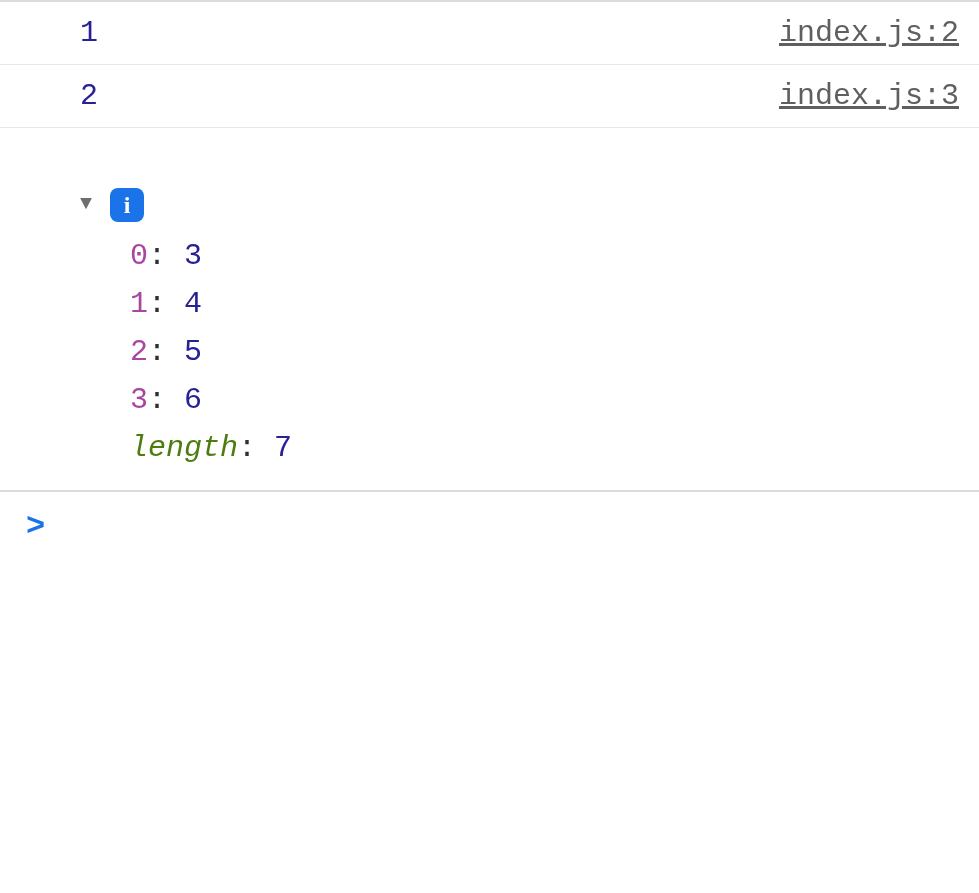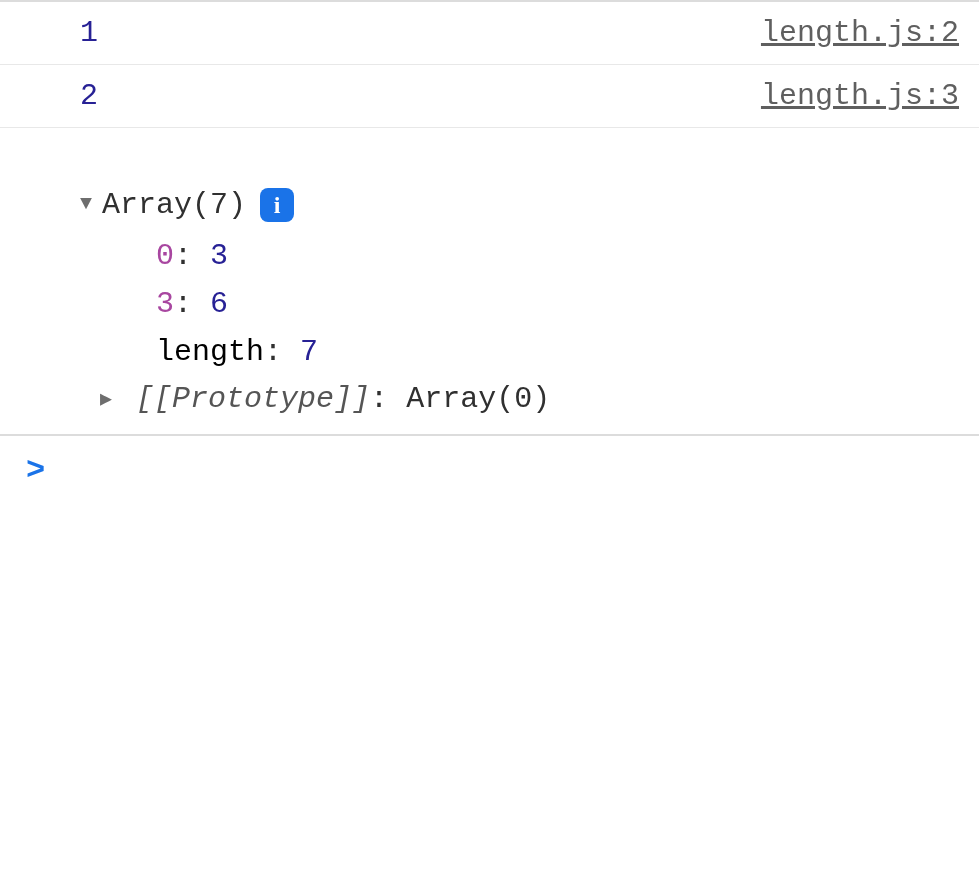--- a/index.html
+++ b/index.html
@@ -80,37 +80,38 @@
     height: 34px;
     background: #1a73e8;
     color: #ffffff;
     border-radius: 8px;
     font-weight: 700;
     font-family: Georgia, serif;
     font-size: 24px;
     margin-left: 8px;
   }
   .entries {
-    margin-left: 76px;
+    margin-left: 50px;
     margin-top: 10px;
   }
   .entry {
     padding: 7px 0;
   }
   .idx {
     color: #a846a0;
   }
   .colon {
     color: #303030;
   }
   .val {
     color: #272195;
   }
   .length-key {
-    color: #000000;
+    color: #4d7c0f;
+    font-style: italic;
   }
   .proto-line {
     margin-top: 6px;
     margin-left: 20px;
   }
   .proto-key {
     color: #555555;
     font-style: italic;
   }
   .proto-val {
@@ -125,52 +126,53 @@
     font-size: 32px;
   }
 </style>
 </head>
 <body>
 
 <div class="console">
 
   <div class="log-row first">
     <span class="log-value">1</span>
-    <span class="source-link">length.js:2</span>
+    <span class="source-link">index.js:2</span>
   </div>
 
   <div class="log-row">
     <span class="log-value">2</span>
-    <span class="source-link">length.js:3</span>
+    <span class="source-link">index.js:3</span>
   </div>
 
   <div class="obj-row">
     <div class="obj-header-row">
       <div class="obj-header">
         <span class="dropdown-open">▼</span>
-        <span class="summary-text">Array(7)</span>
         <span class="info-badge">i</span>
       </div>
     </div>
 
     <div class="entries">
       <div class="entry">
         <span class="idx">0</span><span class="colon">: </span><span class="val">3</span>
       </div>
       <div class="entry">
+        <span class="idx">1</span><span class="colon">: </span><span class="val">4</span>
+      </div>
+      <div class="entry">
+        <span class="idx">2</span><span class="colon">: </span><span class="val">5</span>
+      </div>
+      <div class="entry">
         <span class="idx">3</span><span class="colon">: </span><span class="val">6</span>
       </div>
       <div class="entry">
         <span class="length-key">length</span><span class="colon">: </span><span class="val">7</span>
       </div>
     </div>
 
-    <div class="proto-line">
-      <span class="dropdown-closed">▶</span>
-      <span class="proto-key">[[Prototype]]</span><span class="colon">: </span><span class="proto-val">Array(0)</span>
-    </div>
   </div>
 
   <div class="prompt-row">
     <span class="prompt-caret">&gt;</span>
   </div>
 
 </div>
 
 </body></html>

